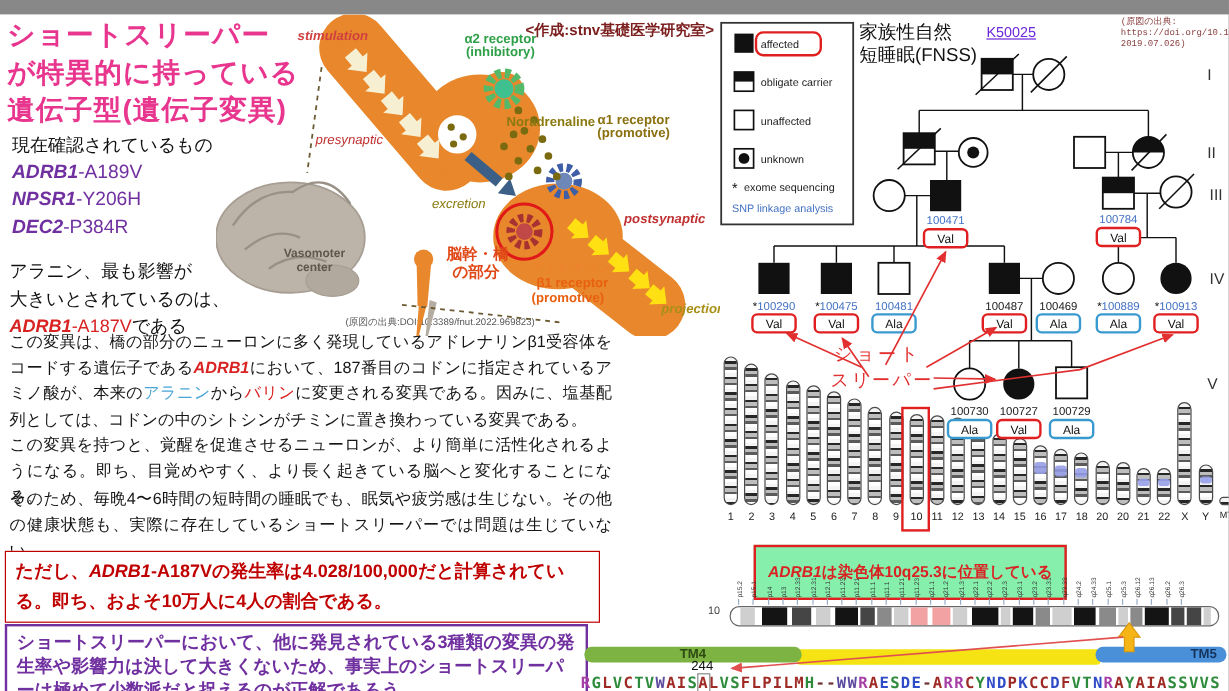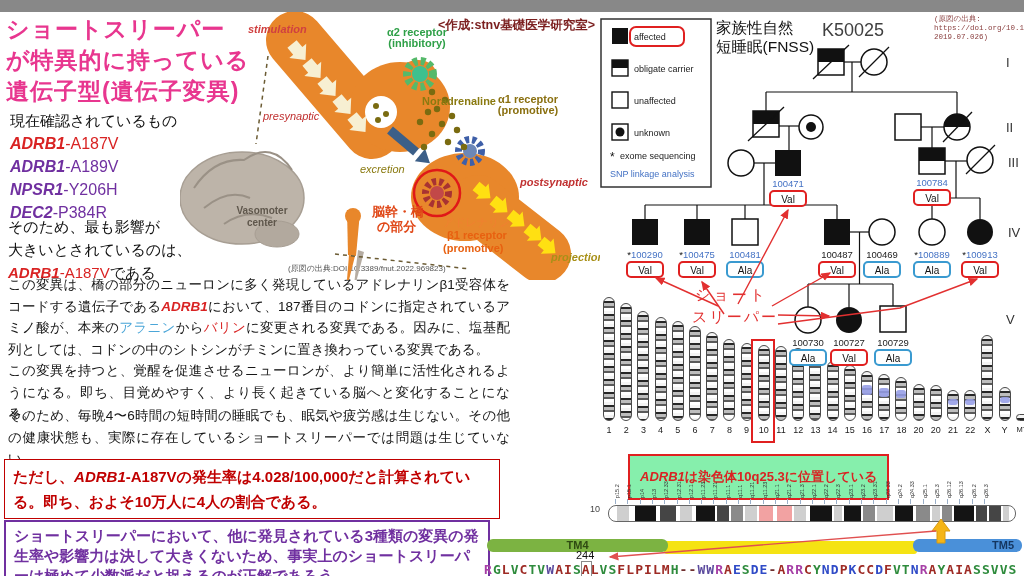--- a/index.html
+++ b/index.html
@@ -19,21 +19,21 @@
   .seg-ala{color:#4BA6D8;}
   .seg-val{color:#D92323;}
   .seg-italic{font-style:italic;}
   #red-box{left:4px;top:447px;width:478px;border:1.6px solid #C00000;background:#fff;
            padding:4px 8px;font-size:15px;line-height:25px;font-weight:bold;color:#C00000;}
   #purple-box{left:4px;top:508px;width:466px;border:2px solid #7030A0;background:#fff;
            padding:4px 8px;font-size:15px;line-height:20px;font-weight:bold;color:#7030A0;}
   
   #credit{left:438px;top:5px;font-size:12.5px;font-weight:bold;color:#7B1F1F;}
   #fnss{left:716px;top:6px;font-size:15.5px;line-height:19px;color:#111;white-space:pre;}
-  #family-id{left:822px;top:8px;font-size:18px;color:#404040;}
+  #family-id{left:822px;top:8px;font-size:12px;color:#6d28d9;text-decoration:underline;}
   #cite-right{left:934px;top:3px;font-size:7.5px;line-height:9px;color:#8B4040;white-space:pre;font-family:Liberation Mono, monospace;}
   #cite-left{left:288px;top:251px;font-size:8px;color:#555;}
   
   #karyo{left:600px;top:283px;width:424px;height:150px;}
   .chr{position:absolute;width:12px;border:1px solid #4a4a4a;border-radius:6px;box-sizing:border-box;
        background:repeating-linear-gradient(180deg,#f4f4f4 0 3px,#262626 3px 5px,#bdbdbd 5px 8px,#5a5a5a 8px 10px,#fff 10px 13px);}
   .chr.blue::after{content:"";position:absolute;left:0;right:0;top:28%;height:20%;background:#98A0E8;border-radius:3px;opacity:.9;}
   .chr-num{position:absolute;font-size:9px;color:#222;text-align:center;width:18px;}
   #chr10-redbox{position:absolute;border:2px solid #E02020;width:20px;}
   
@@ -66,26 +66,25 @@
 </head>
 <body>
 
 <div id="page">
 
   <div class="abs" id="title">ショートスリーパー
 が特異的に持っている
 遺伝子型(遺伝子変異)</div>
   <div class="abs" id="confirmed">現在確認されているもの</div>
   <div class="abs" id="gene-list">
-      <div style="color: rgb(217, 35, 35);"><span class="gene-name">ADRB1</span><span>-A187V</span></div>
       <div style="color: rgb(112, 48, 160);"><span class="gene-name">ADRB1</span><span>-A189V</span></div>
       <div style="color: rgb(112, 48, 160);"><span class="gene-name">NPSR1</span><span>-Y206H</span></div>
       <div style="color: rgb(112, 48, 160);"><span class="gene-name">DEC2</span><span>-P384R</span></div>
     </div>
-  <div class="abs" id="impact" style="white-space:pre-wrap;"><span>そのため、最も影響が
+  <div class="abs" id="impact" style="white-space:pre-wrap;"><span>アラニン、最も影響が
 大きいとされているのは、
 </span><span class="seg-gene-red">ADRB1</span><span class="seg-red">-A187V</span><span>である</span></div>
   <div class="abs para" id="p1"><span>この変異は、橋の部分のニューロンに多く発現しているアドレナリンβ1受容体をコードする遺伝子である</span><span class="seg-gene-red">ADRB1</span><span>において、187番目のコドンに指定されているアミノ酸が、本来の</span><span class="seg-ala">アラニン</span><span>から</span><span class="seg-val">バリン</span><span>に変更される変異である。因みに、塩基配列としては、コドンの中のシトシンがチミンに置き換わっている変異である。</span></div>
   <div class="abs para" id="p2"><span>この変異を持つと、覚醒を促進させるニューロンが、より簡単に活性化されるようになる。即ち、目覚めやすく、より長く起きている脳へと変化することになる。</span></div>
   <div class="abs para" id="p3"><span>そのため、毎晩4〜6時間の短時間の睡眠でも、眠気や疲労感は生じない。その他の健康状態も、実際に存在しているショートスリーパーでは問題は生じていない。</span></div>
   <div class="abs" id="red-box"><span>ただし、</span><span class="seg-italic">ADRB1</span><span>-A187Vの発生率は4.028/100,000だと計算されている。即ち、およそ10万人に4人の割合である。</span></div>
   <div class="abs" id="purple-box">ショートスリーパーにおいて、他に発見されている3種類の変異の発生率や影響力は決して大きくないため、事実上のショートスリーパーは極めて少数派だと捉えるのが正解であろう。</div>
   <div class="abs" id="cite-left">(原図の出典:DOI:10.3389/fnut.2022.969823)</div>
 
   <div class="abs tmbar" id="tmmid"></div>

